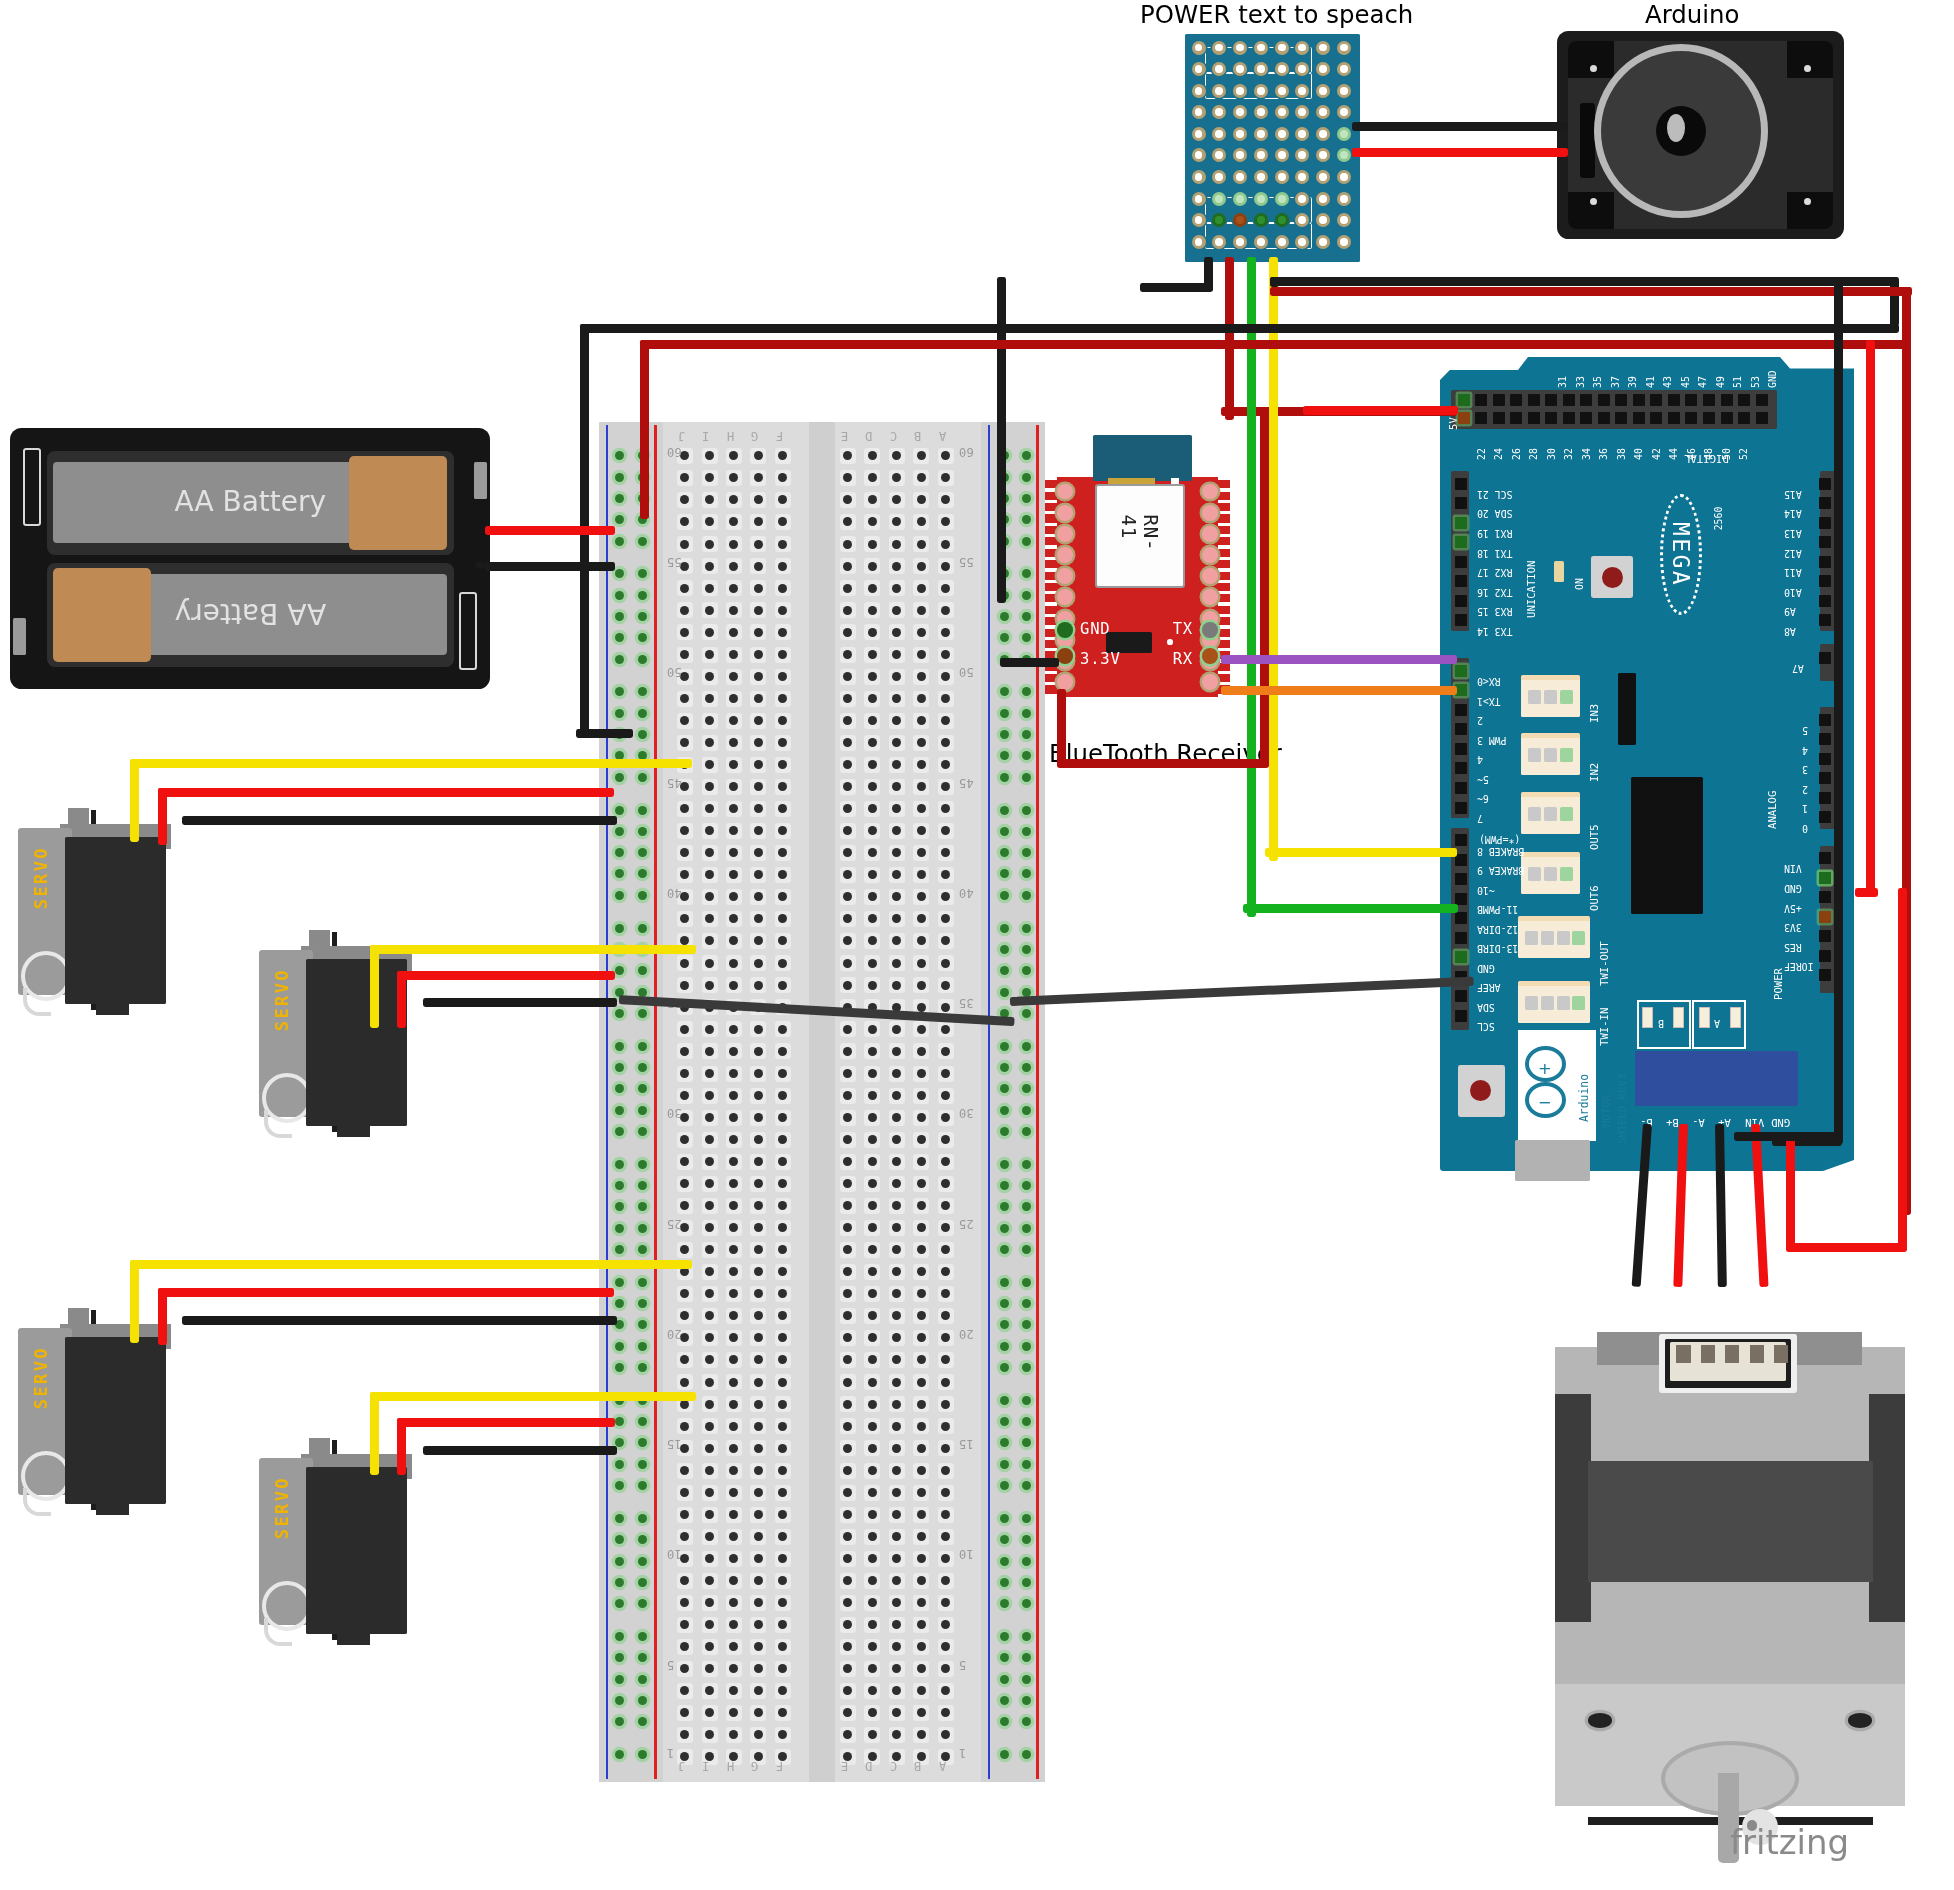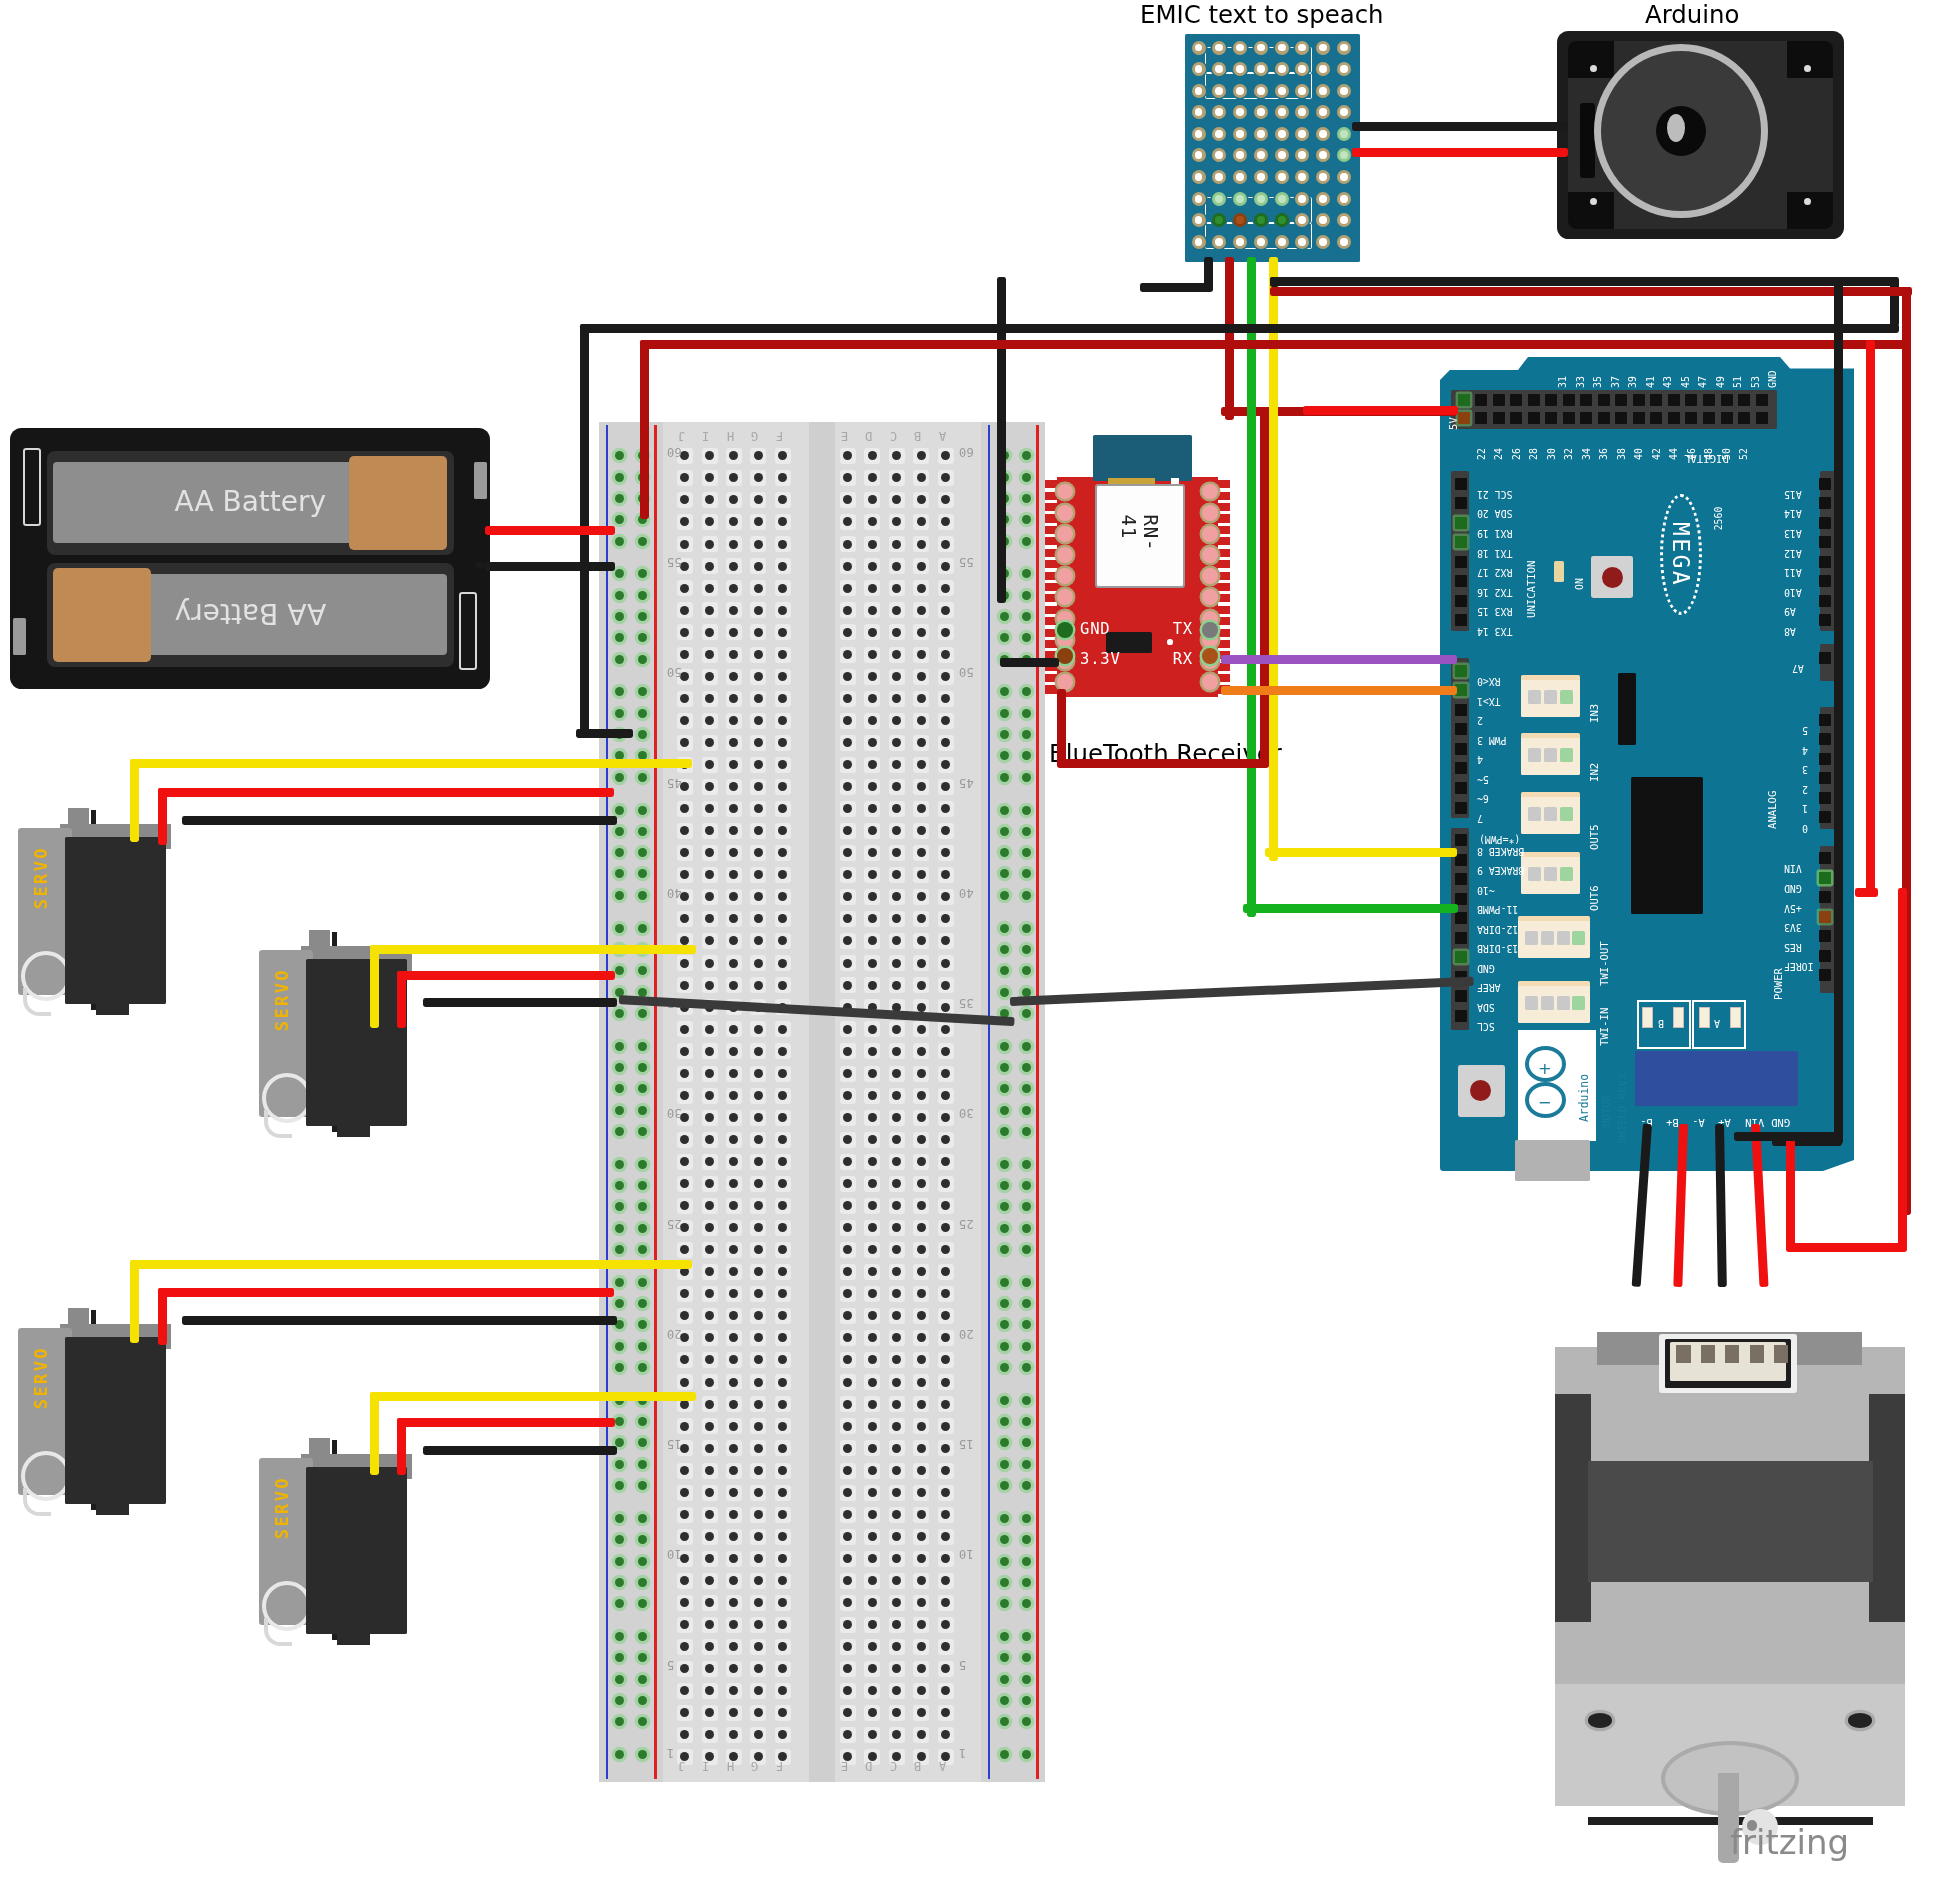--- a/index.html
+++ b/index.html
@@ -358,21 +358,21 @@
   #fritz-swirl i {
     position: absolute; left: 4.9px; top: 11.4px; width: 10.6px; height: 10.6px;
     border-radius: 50%; background: #8a8a8a;
   }
 </style>
 </head>
 <body>
 
 <div id="canvas">
 
-  <div class="lbl" style="left:1140px; top:0px; font-size:24.4px;">EMIC text to speach</div>
+  <div class="lbl" style="left:1140px; top:0px; font-size:24.4px;">POWER text to speach</div>
   <div class="lbl" style="left:1645px; top:0px; font-size:24.4px;">Arduino</div>
   <div class="lbl" style="left:1049px; top:739px; font-size:24.4px;">BlueTooth Receiver</div>
 
   <div id="speaker">
     <div class="spk-face"></div>
     <div class="spk-corner" style="left:11.4px;top:9.8px;border-radius:8.1px 0 0 0"></div>
     <div class="spk-corner" style="right:11.4px;top:9.8px;border-radius:0 8.1px 0 0"></div>
     <div class="spk-corner" style="left:11.4px;bottom:9.8px;border-radius:0 0 0 8.1px"></div>
     <div class="spk-corner" style="right:11.4px;bottom:9.8px;border-radius:0 0 8.1px 0"></div>
     <div class="spk-slot"></div>

